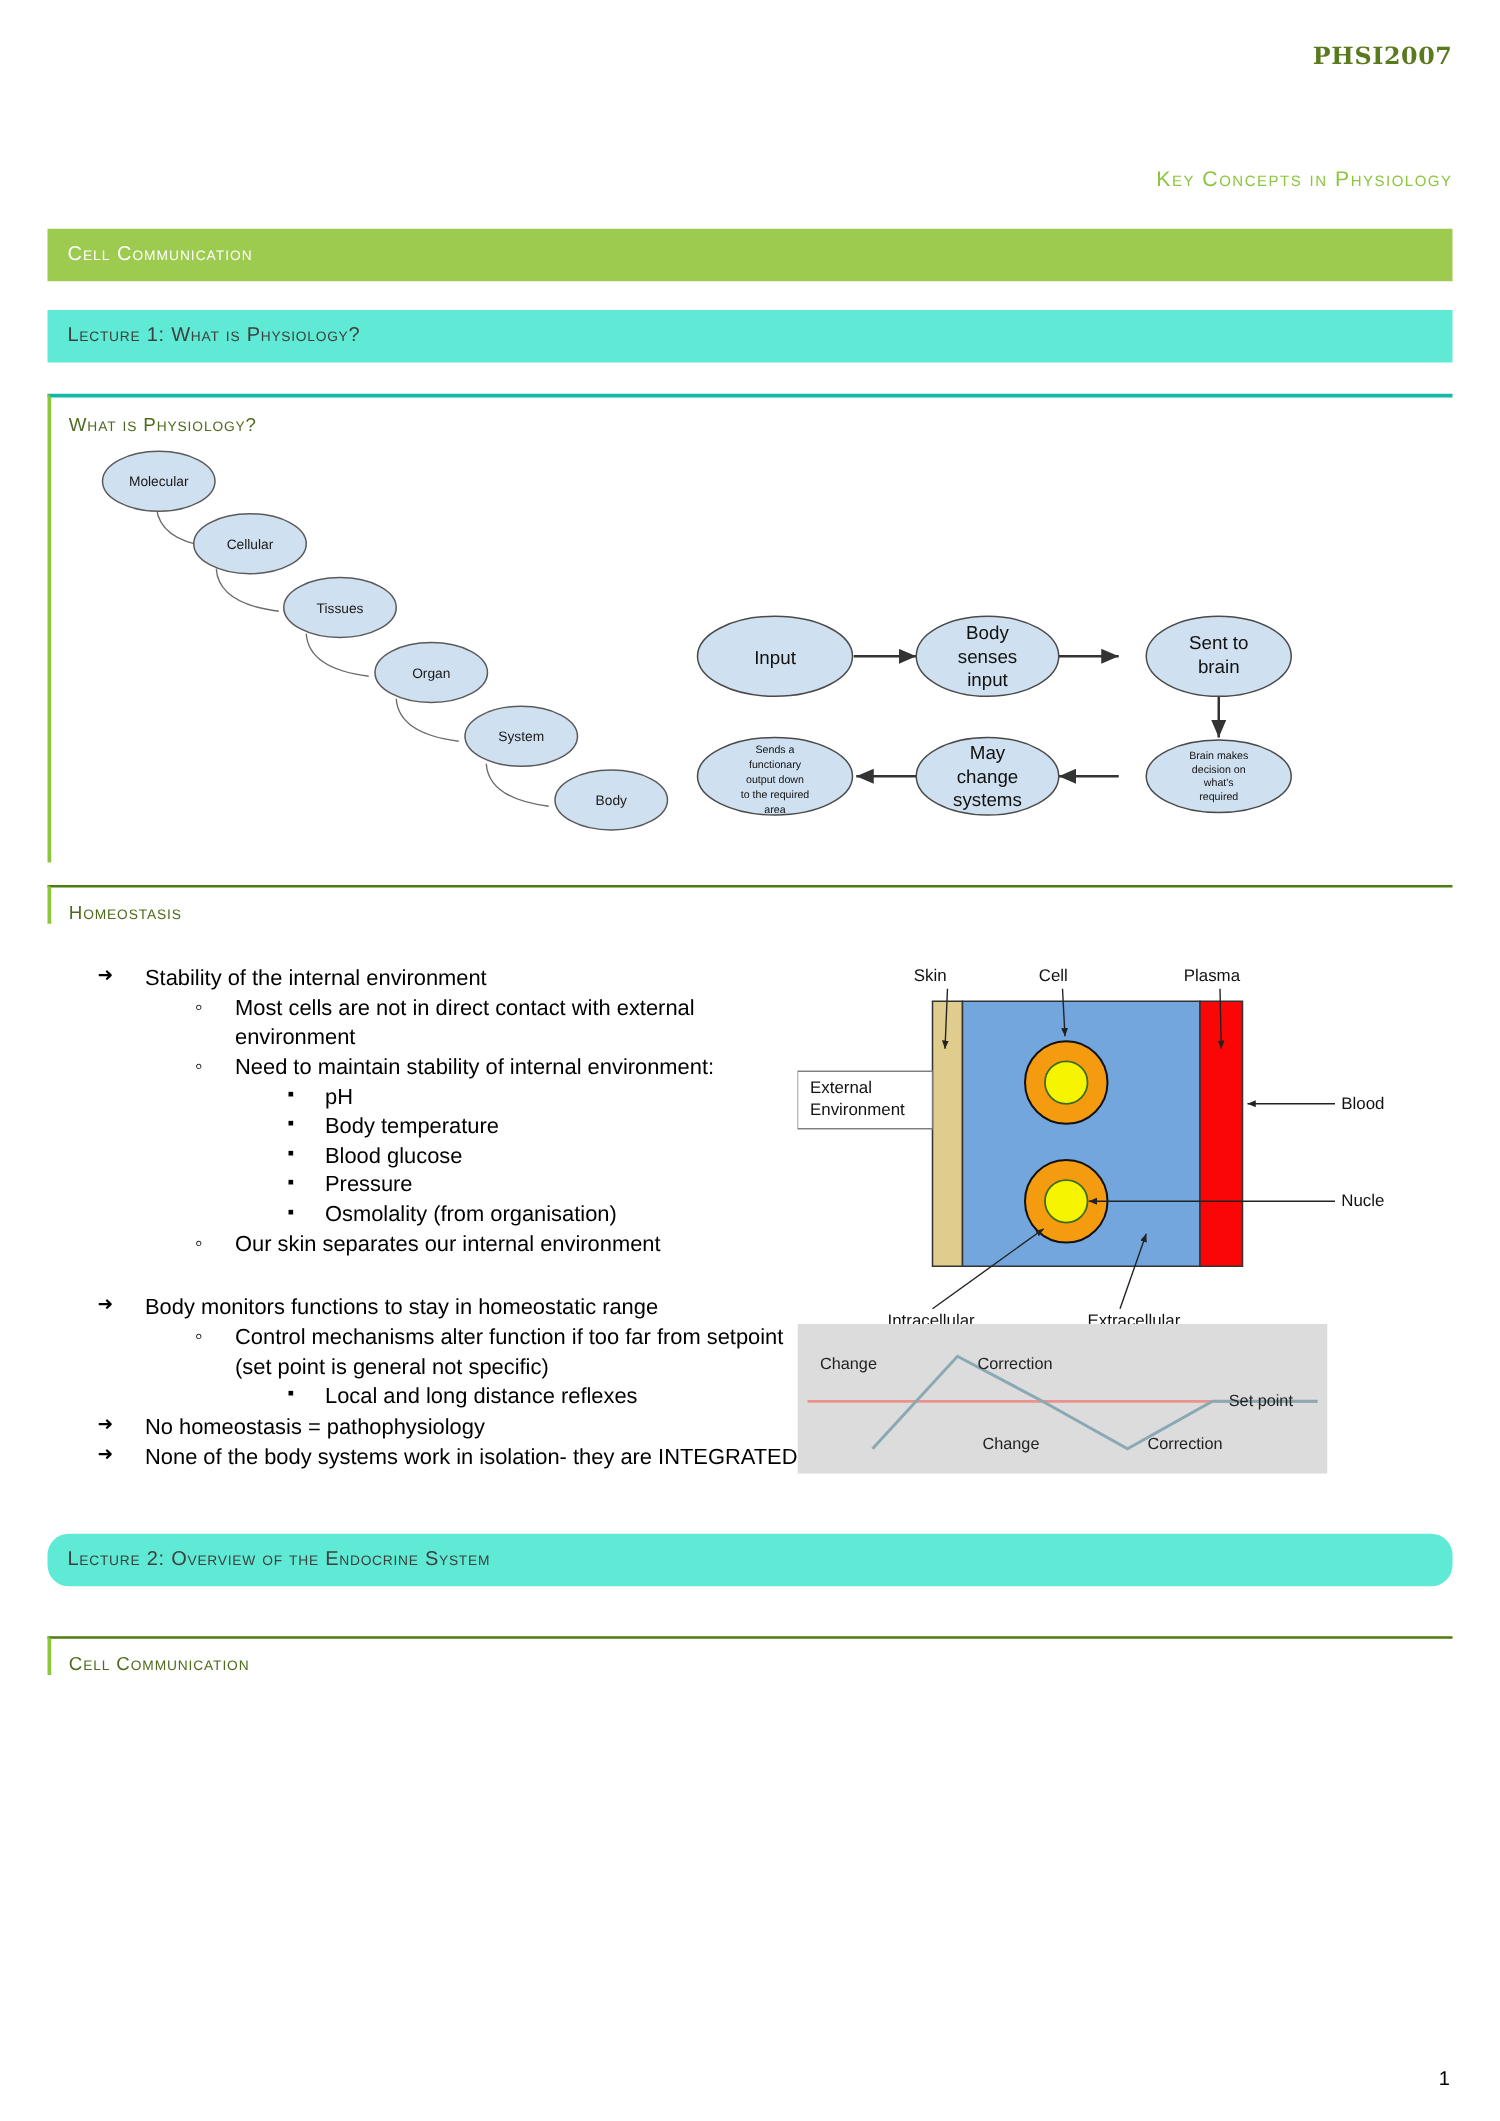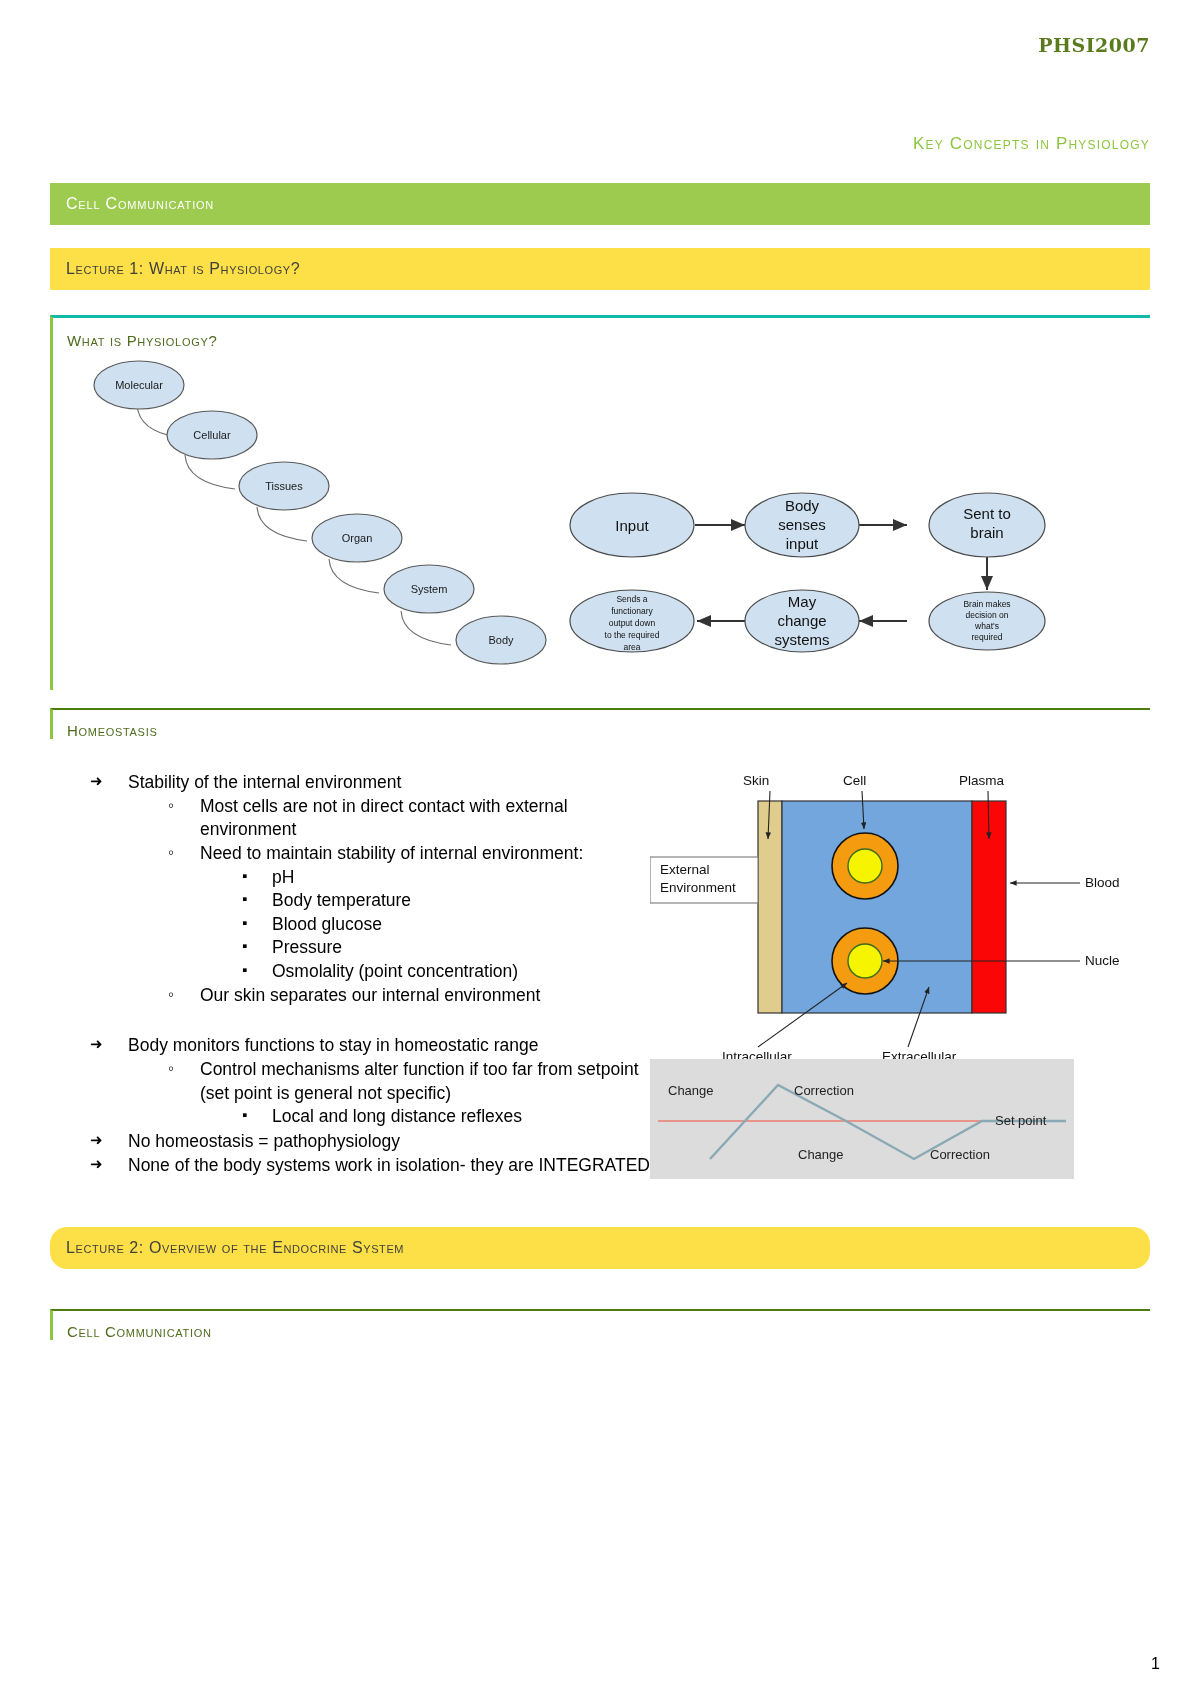--- a/index.html
+++ b/index.html
@@ -13,21 +13,21 @@
     font-family: "Liberation Sans", sans-serif;
     color: #000;
     position: relative;
     overflow: hidden;
   }
   .page {
     position: relative;
     width: 1200px;
     height: 1697px;
     box-sizing: border-box;
-    padding: 0 50px;
+    padding: 0 38px;
   }
 
   
   .doc-code {
     text-align: right;
     color: #5a7a1e;
     font-size: 19px;
     font-weight: bold;
     letter-spacing: 0.5px;
     padding-top: 34px;
@@ -56,21 +56,21 @@
     align-items: center;
     padding-left: 16px;
     color: #ffffff;
     font-size: 16px;
     letter-spacing: 0.8px;
     font-variant: small-caps;
   }
 
   .banner-sub {
     margin-top: 23px;
-    background: #fde047;
+    background: #5eead4;
     height: 42px;
     display: flex;
     align-items: center;
     padding-left: 16px;
     color: #3f3f3f;
     font-size: 16px;
     letter-spacing: 0.6px;
     font-variant: small-caps;
   }
 
@@ -290,21 +290,21 @@
             <li>
               <span class="txt">Most cells are not in direct contact with external environment</span>
             </li>
             <li>
               <span class="txt">Need to maintain stability of internal environment:</span>
               <ul class="lvl3">
                 <li><span class="txt">pH</span></li>
                 <li><span class="txt">Body temperature</span></li>
                 <li><span class="txt">Blood glucose</span></li>
                 <li><span class="txt">Pressure</span></li>
-                <li><span class="txt">Osmolality (point concentration)</span></li>
+                <li><span class="txt">Osmolality (from organisation)</span></li>
               </ul>
             </li>
             <li>
               <span class="txt">Our skin separates our internal environment</span>
             </li>
           </ul>
         </li>
       </ul>
 
       <div class="gap"></div>

